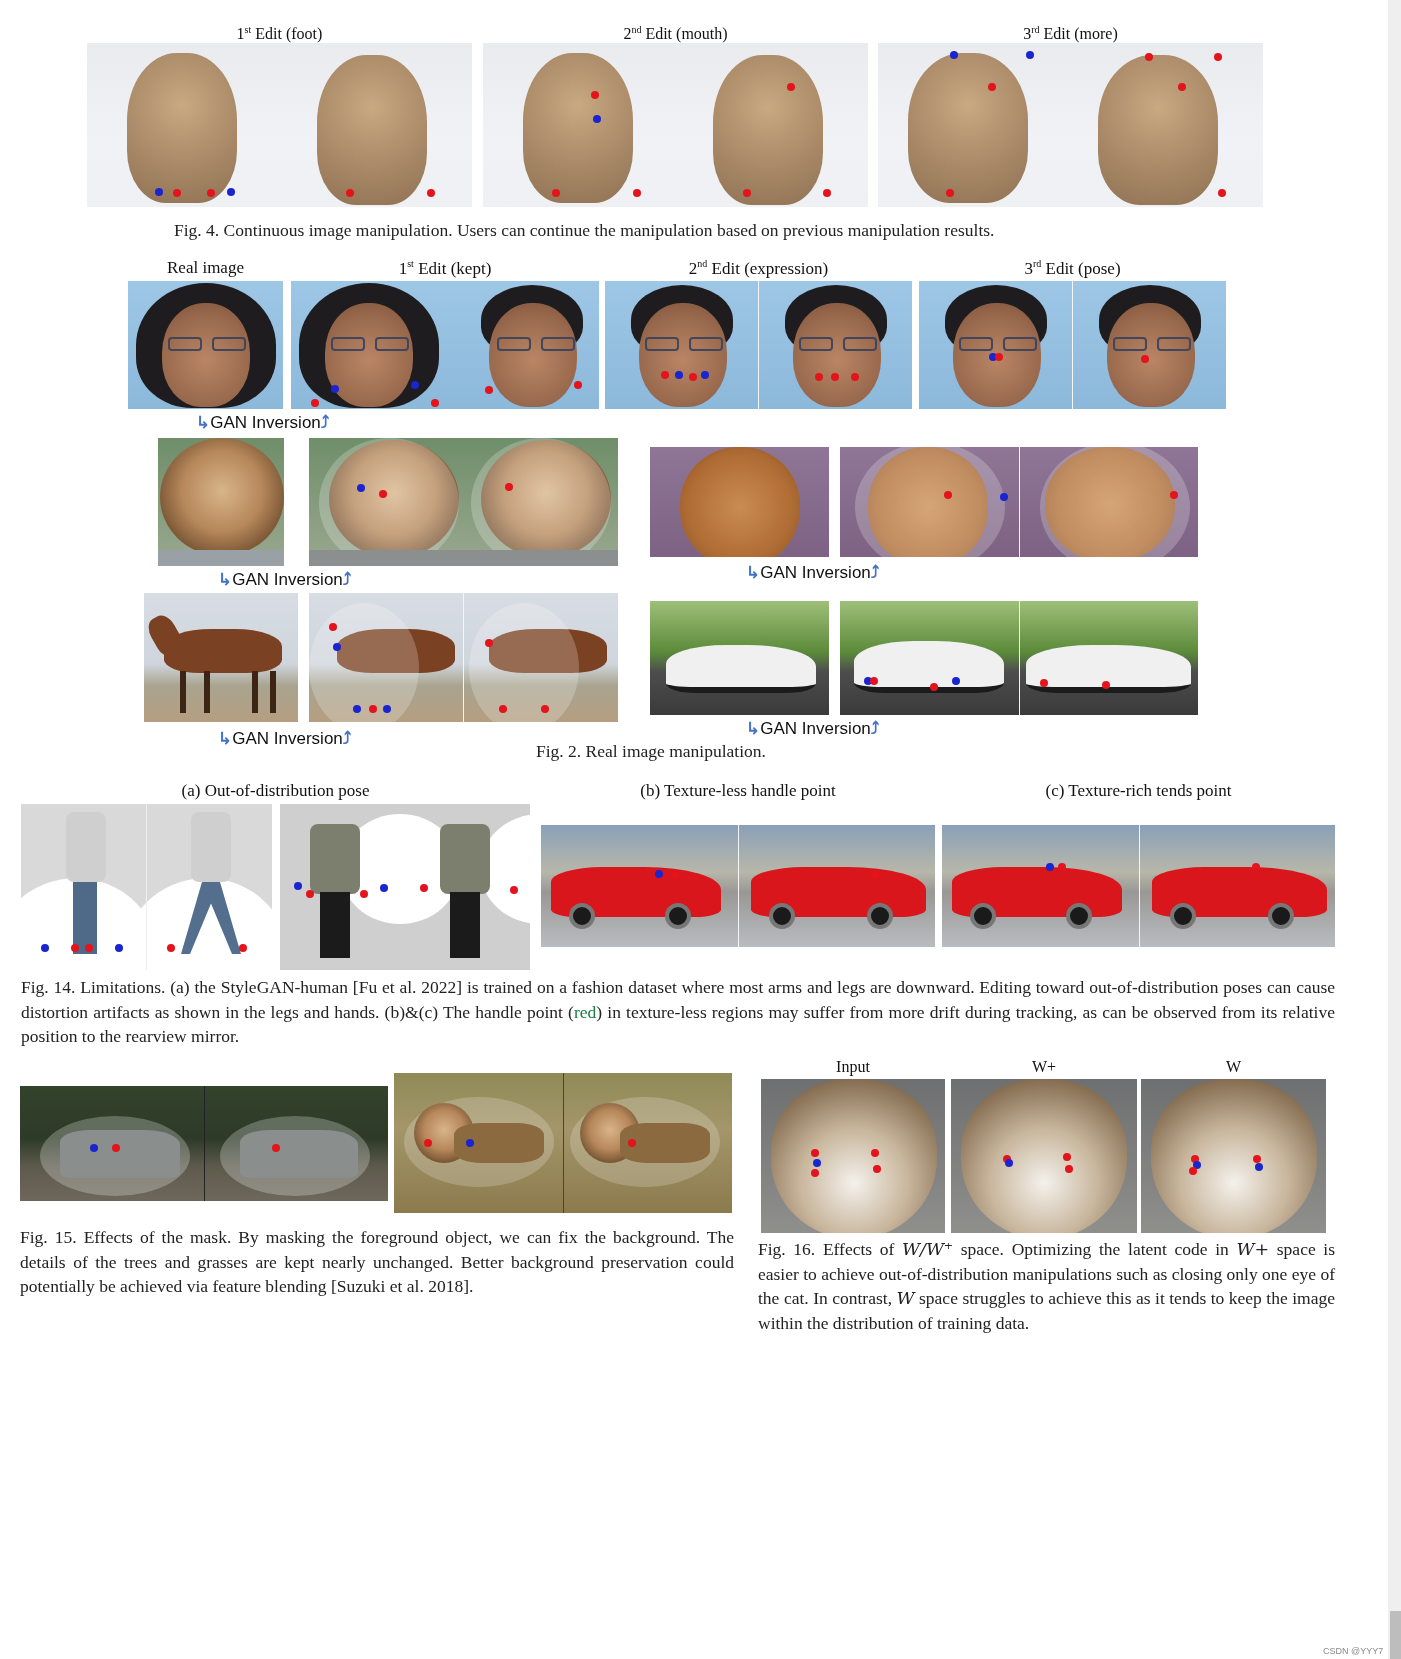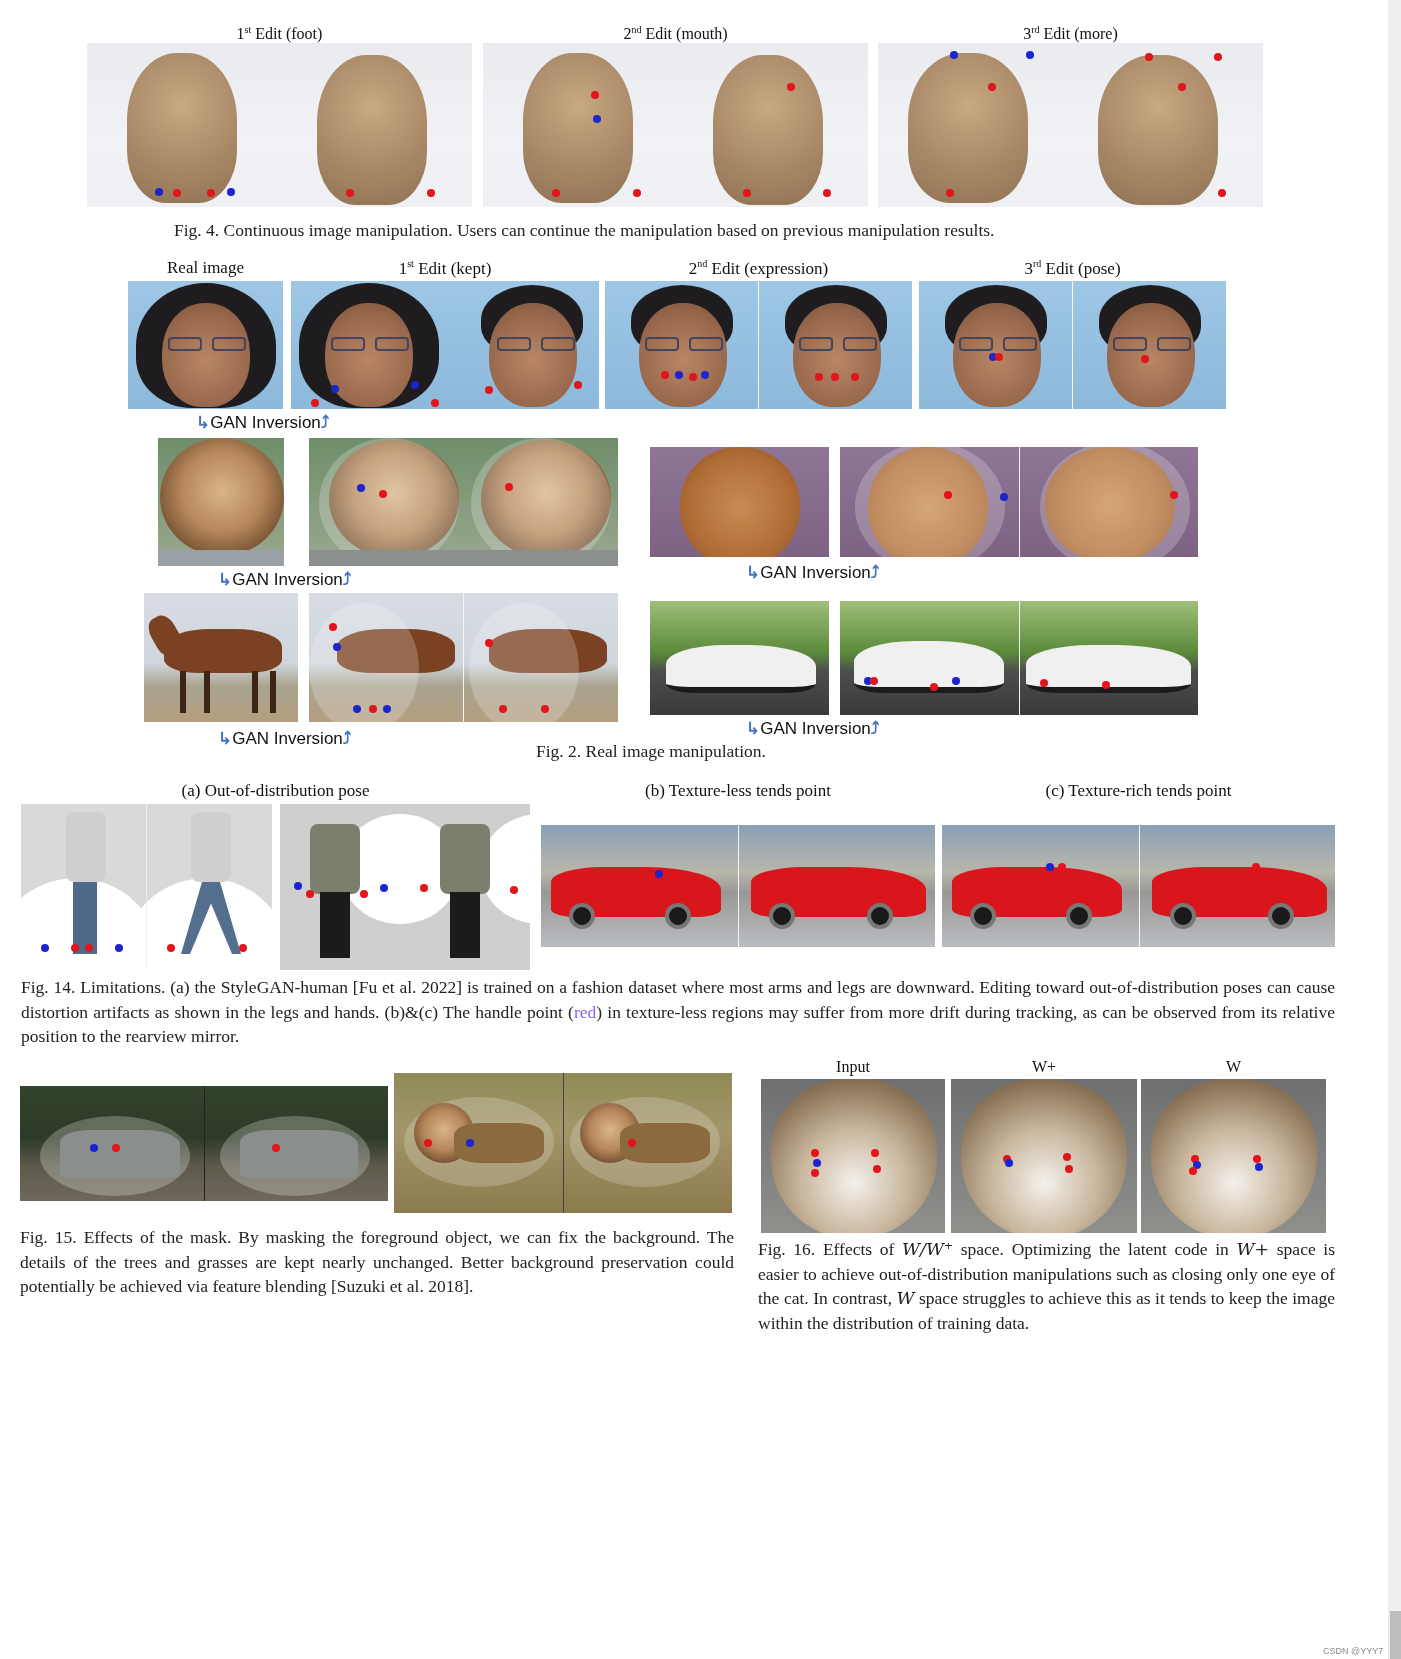--- a/index.html
+++ b/index.html
@@ -36,21 +36,21 @@
   .rcar{position:absolute;background:#d9161c;border-radius:30% 45% 15% 15%;}
   .tire{position:absolute;width:26px;height:26px;border-radius:50%;background:#1a1a1a;border:4px solid #777;box-sizing:border-box;}
   .forest{background:linear-gradient(180deg,#34432c 0%,#2c3a27 45%,#5d5a4c 70%,#6e685b 100%);}
   .gcar{position:absolute;background:#8a8e8c;border-radius:25% 30% 10% 10%;}
   .savanna{background:linear-gradient(180deg,#8f8a57 0%,#a4966a 40%,#8b7a4c 100%);}
   .cat-bg{background:linear-gradient(180deg,#6e6f70,#8f8f8c);}
   .cat{position:absolute;border-radius:45% 45% 50% 50%;background:radial-gradient(circle at 50% 65%,#f4f1ec 0%,#c9b79e 40%,#8a7357 75%,#5a4a39 100%);}
   .arrow-gan{position:absolute;font-size:17px;white-space:nowrap;color:#111;}
   .arrow-gan .ic{color:#4472c4;font-weight:bold;}
   .divider{position:absolute;top:0;bottom:0;width:1px;background:#f5f5f5;}
-  .red-text{color:#8b5cf6;}
+  .red-text{color:#15803d;}
   .scrolltrack{position:absolute;left:1388px;top:0;width:13px;height:1659px;background:#efefef;}
   .scrollthumb{position:absolute;left:1390px;top:1611px;width:11px;height:48px;background:#bdbdbd;}
   .watermark{position:absolute;left:1323px;top:1646px;font-size:9px;color:#8a8a8a;}
   .math{font-family:"DejaVu Serif",serif;font-style:italic;}
 </style>
 </head>
 <body>
 
 <div class="hdr" style="left:87px;width:385px;top:24px;">
   <span>1</span><sup>st</sup><span> Edit (foot)</span>
@@ -245,21 +245,21 @@
   <div class="dot red" style="left:200px;top:78px;"></div>
     <div class="dot red" style="left:262px;top:80px;"></div>
 </div>
 <div class="arrow-gan" style="left:746px;top:718px;">
   <span class="ic">↳</span><span>GAN Inversion</span><span class="ic">⤴</span>
 </div>
 
 <div class="cap" style="left:536px;top:739px;white-space:nowrap;">Fig. 2.  Real image manipulation.</div>
 
 <div class="hdr" style="left:21px;width:509px;top:781px;font-size:17px;">(a) Out-of-distribution pose</div>
-<div class="hdr" style="left:541px;width:394px;top:781px;font-size:17px;">(b) Texture-less tends point</div>
+<div class="hdr" style="left:541px;width:394px;top:781px;font-size:17px;">(b) Texture-less handle point</div>
 <div class="hdr" style="left:942px;width:393px;top:781px;font-size:17px;">(c) Texture-rich tends point</div>
 
 <div class="img person-bg" style="left:21px;top:804px;width:251px;height:166px;">
   <div class="circ" style="left:-30px;top:74px;width:170px;height:170px;"></div>
   <div class="circ" style="left:100px;top:74px;width:170px;height:170px;"></div>
   <div class="abs" style="left:45px;top:8px;width:40px;height:70px;background:#cfcfcf;border-radius:8px;"></div>
   <div class="abs" style="left:52px;top:78px;width:24px;height:72px;background:#4f6a89;"></div>
   <div class="abs" style="left:170px;top:8px;width:40px;height:70px;background:#cfcfcf;border-radius:8px;"></div>
   <div class="abs" style="left:160px;top:78px;width:60px;height:72px;background:#546f8d;clip-path:polygon(35% 0,65% 0,100% 100%,85% 100%,50% 30%,15% 100%,0 100%);"></div>
   <div class="divider" style="left:125px;background:#eee;"></div>

